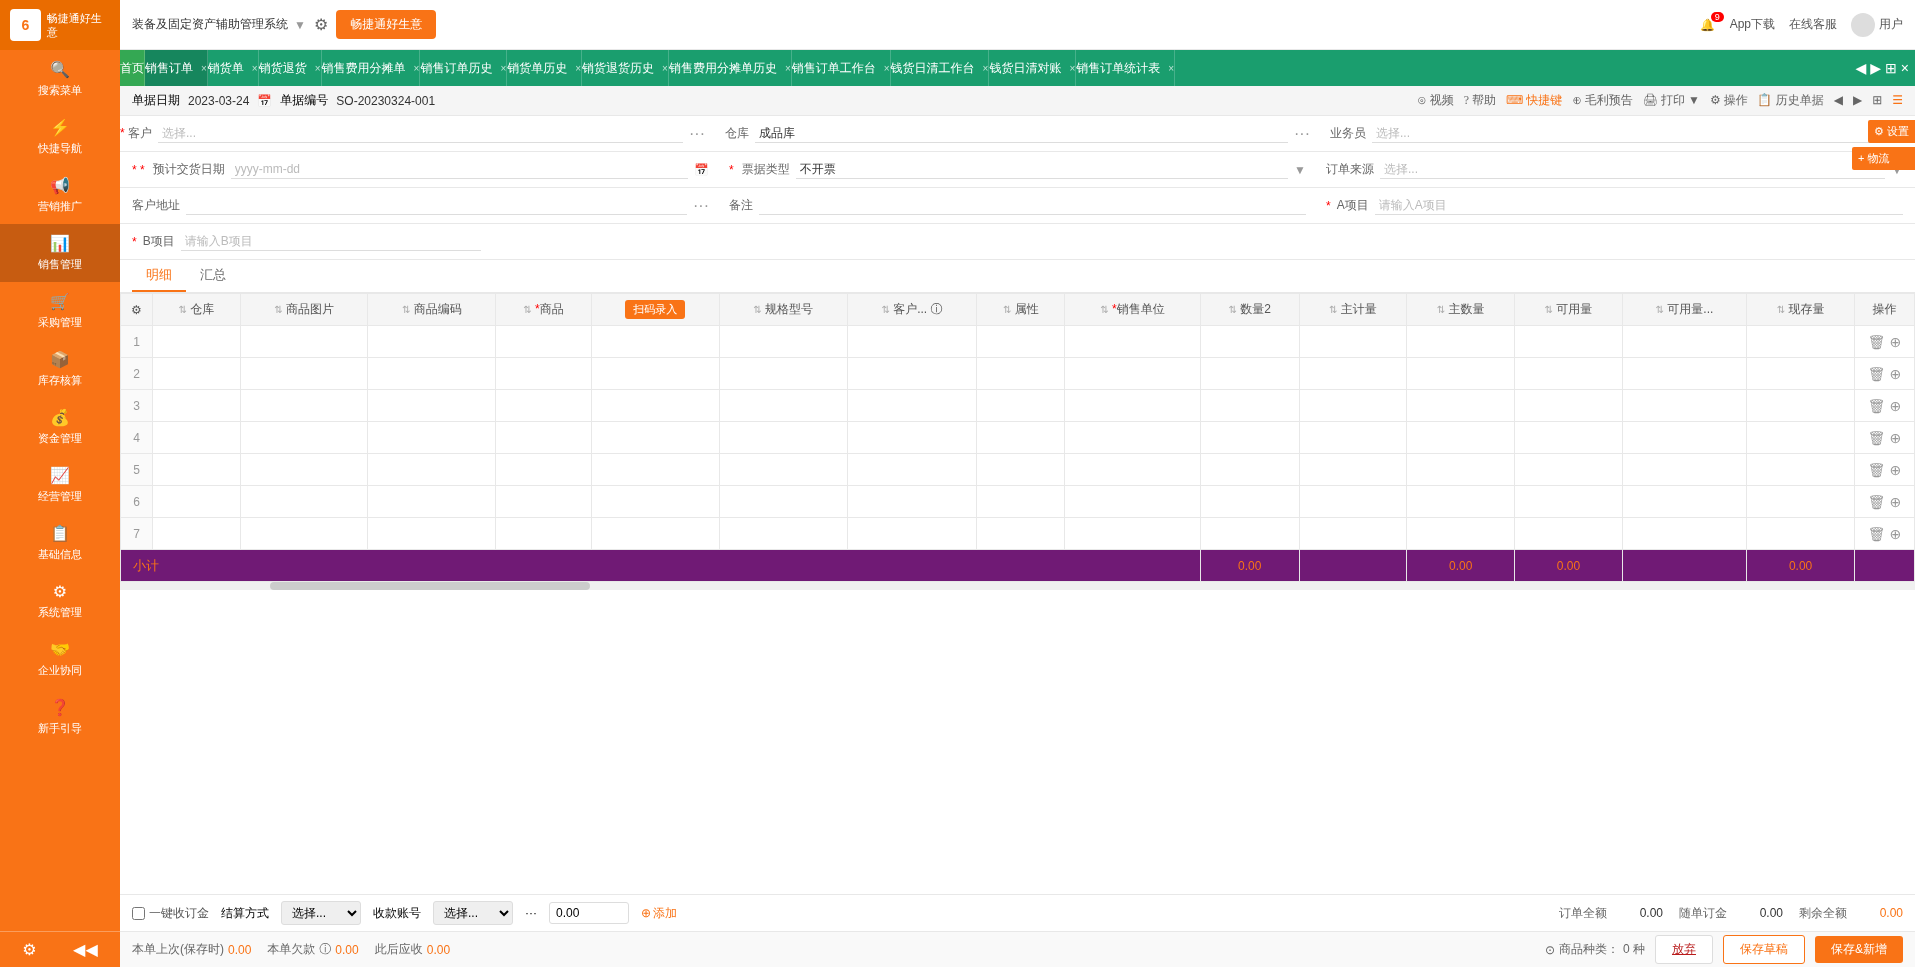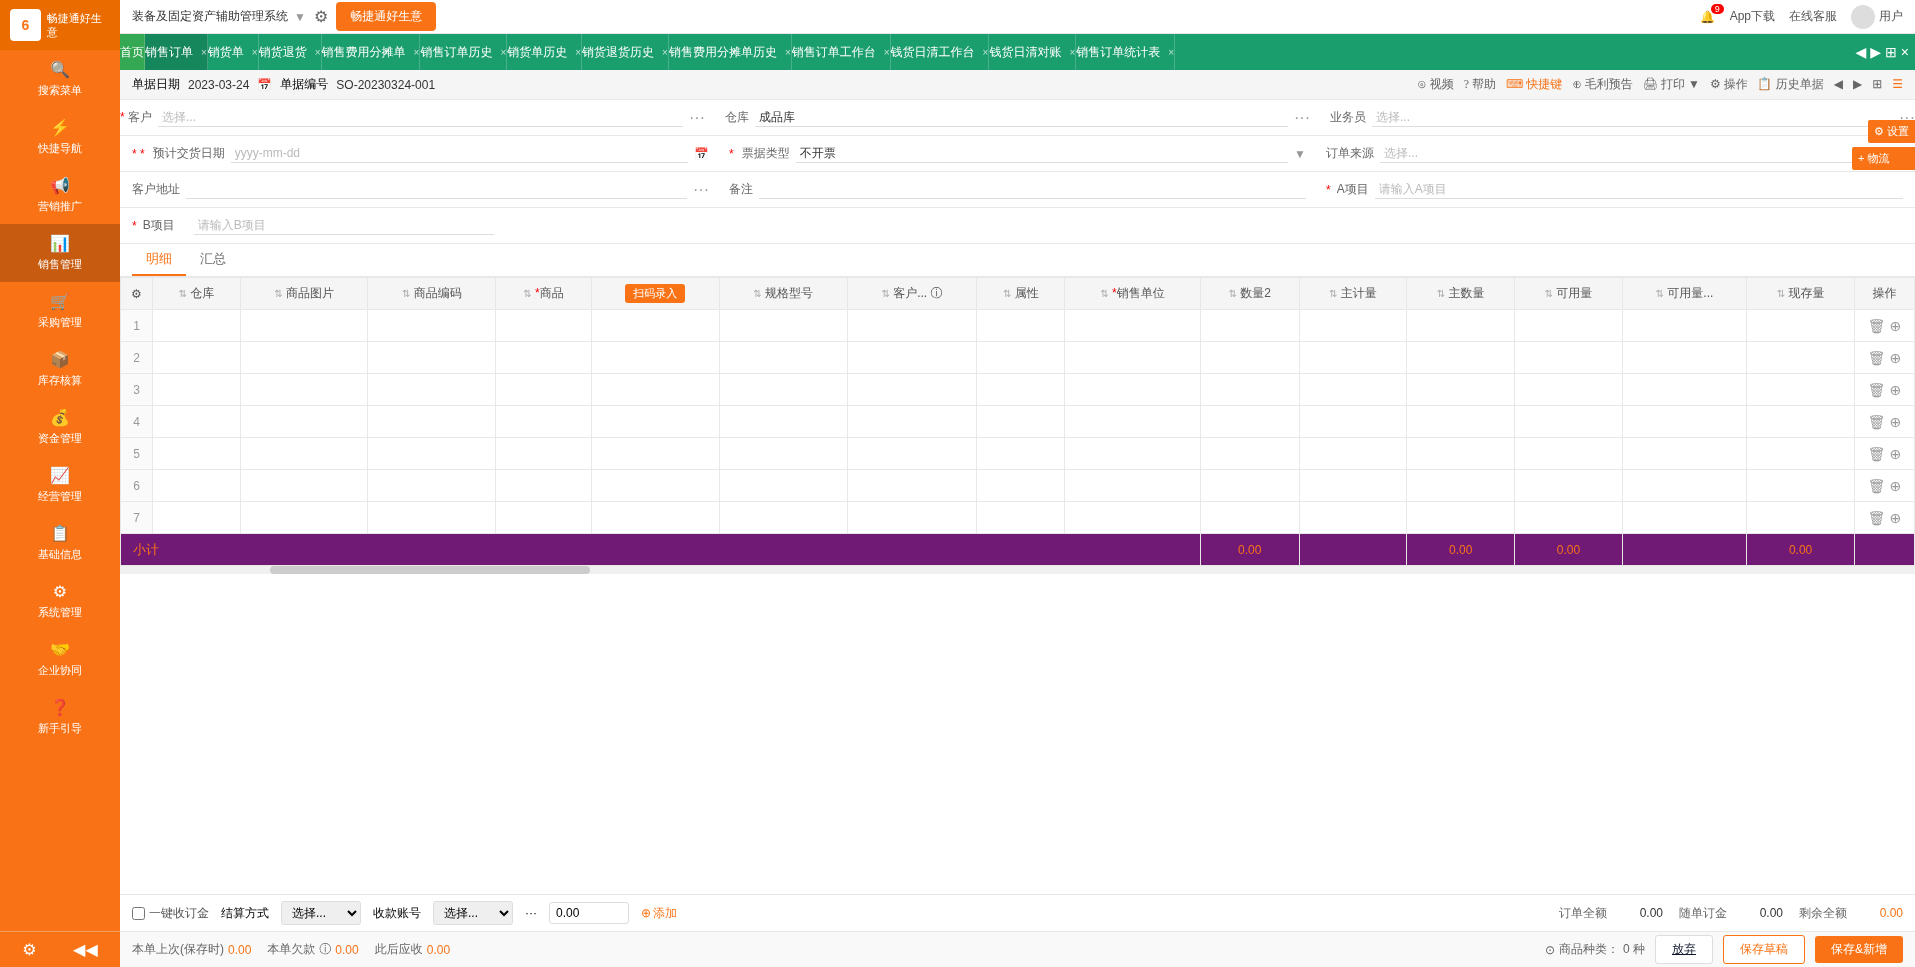--- a/index.html
+++ b/index.html
@@ -15,21 +15,21 @@
     .sidebar-item.active { background: rgba(0,0,0,0.2); }
     .sidebar-item .icon { font-size: 16px; }
     .sidebar-item .label { font-size: 11px; text-align: center; }
     .sidebar-bottom { width: 100%; padding: 8px 4px; display: flex; align-items: center; justify-content: space-around; border-top: 1px solid rgba(255,255,255,0.3); }
     .sidebar-bottom-btn { color: white; font-size: 16px; cursor: pointer; }
 
     
     .main { flex: 1; display: flex; flex-direction: column; overflow: hidden; }
 
     
-    .topbar { height: 34px; background: white; display: flex; align-items: center; padding: 0 12px; border-bottom: 1px solid #e8e8e8; gap: 8px; }
+    .topbar { height: 50px; background: white; display: flex; align-items: center; padding: 0 12px; border-bottom: 1px solid #e8e8e8; gap: 8px; }
     .topbar-system { display: flex; align-items: center; gap: 6px; font-size: 13px; color: #333; }
     .topbar-gear { color: #666; font-size: 16px; cursor: pointer; }
     .topbar-btn { background: #f97316; color: white; border: none; padding: 6px 14px; border-radius: 4px; cursor: pointer; font-size: 12px; }
     .topbar-right { margin-left: auto; display: flex; align-items: center; gap: 14px; color: #555; font-size: 12px; }
     .topbar-right .notif { position: relative; }
     .topbar-right .badge { position: absolute; top: -6px; right: -8px; background: red; color: white; border-radius: 8px; font-size: 9px; padding: 0 4px; }
     .topbar-right .user { display: flex; align-items: center; gap: 4px; }
     .topbar-right .avatar { width: 24px; height: 24px; background: #ddd; border-radius: 50%; }
 
     
@@ -96,21 +96,21 @@
     .amount-item { display: flex; gap: 6px; align-items: center; }
     .amount-label { color: #666; }
     .amount-val { color: #333; font-weight: 500; min-width: 50px; text-align: right; }
     .amount-val.orange { color: #f97316; }
 
     
     .status-bar { height: 36px; background: #f9f9f9; border-top: 1px solid #e8e8e8; display: flex; align-items: center; padding: 0 12px; gap: 16px; }
     .status-item { display: flex; align-items: center; gap: 4px; color: #666; }
     .status-item .val { color: #f97316; }
     .status-right { margin-left: auto; display: flex; align-items: center; gap: 10px; }
-    .btn-discard { border: 1px solid #ddd; background: white; padding: 5px 16px; border-radius: 3px; cursor: pointer; color: #0f172a; text-decoration: underline; }
+    .btn-discard { border: 1px solid #ddd; background: white; padding: 5px 16px; border-radius: 3px; cursor: pointer; color: #b91c1c; text-decoration: underline; }
     .btn-save-draft { border: 1px solid #f97316; background: white; padding: 5px 16px; border-radius: 3px; cursor: pointer; color: #f97316; }
     .btn-save-new { background: #f97316; color: white; padding: 5px 16px; border-radius: 3px; border: none; cursor: pointer; }
 
     .scrollbar-area { height: 8px; background: #f0f0f0; }
     .scrollbar-inner { width: 320px; height: 8px; background: #ccc; border-radius: 4px; margin-left: 150px; }
   </style>
 </head>
 <body>
 
 <div class="sidebar">
@@ -339,21 +339,21 @@
         <label style="color:red;">*</label>
         <label>A项目</label>
         <input class="form-input" type="text" placeholder="请输入A项目" style="">
       </div>
     </div>
 
     <div style="padding: 8px 12px; display: grid; grid-template-columns: 1fr; gap: 8px; border-bottom: 1px solid #e8e8e8;">
       <div class="form-row">
         <label style="color:red;">*</label>
         <label>B项目</label>
-        <input class="form-input" type="text" style="max-width: 300px; margin-left: 13px;" placeholder="请输入B项目">
+        <input class="form-input" type="text" style="max-width: 300px;" placeholder="请输入B项目">
       </div>
     </div>
 
     <div class="detail-tabs">
       <div class="detail-tab active">明细</div>
       <div class="detail-tab">汇总</div>
     </div>
 
     <div class="table-wrapper">
       <table>

